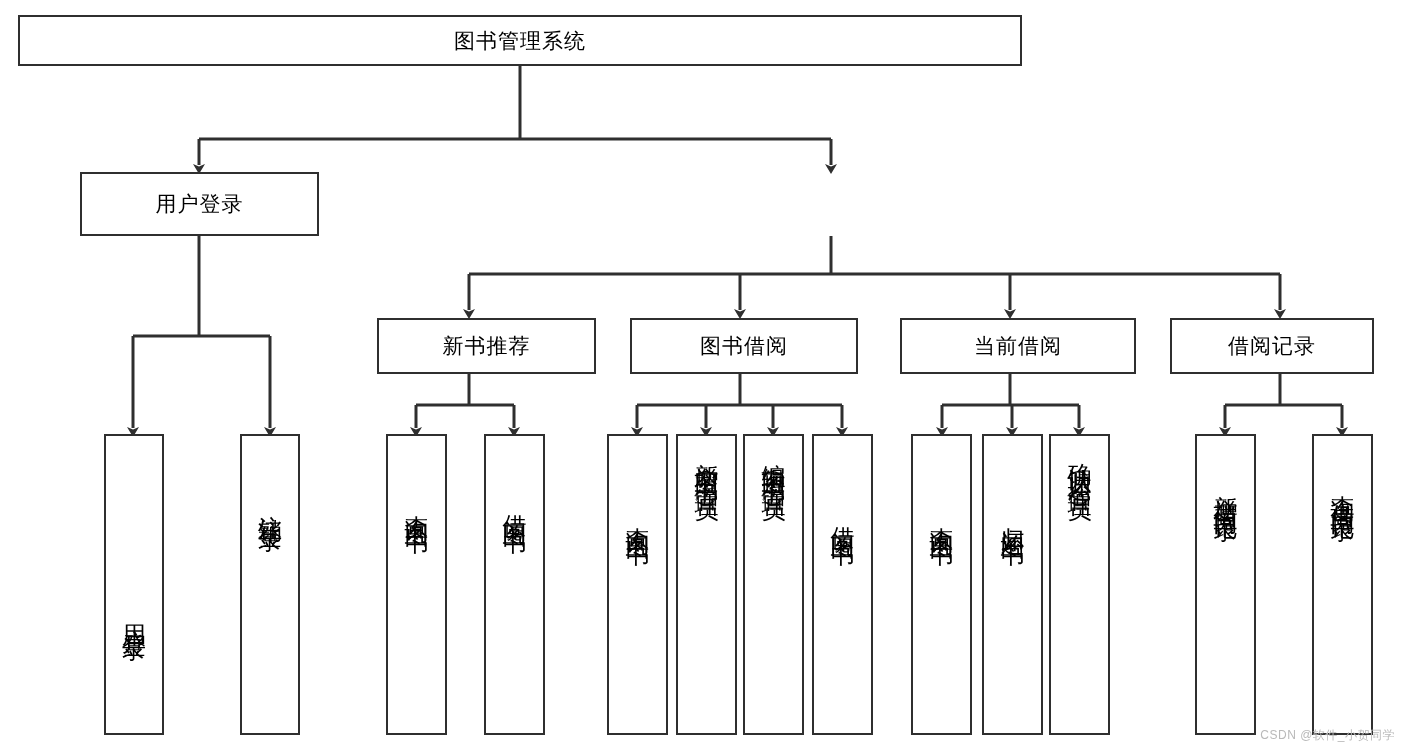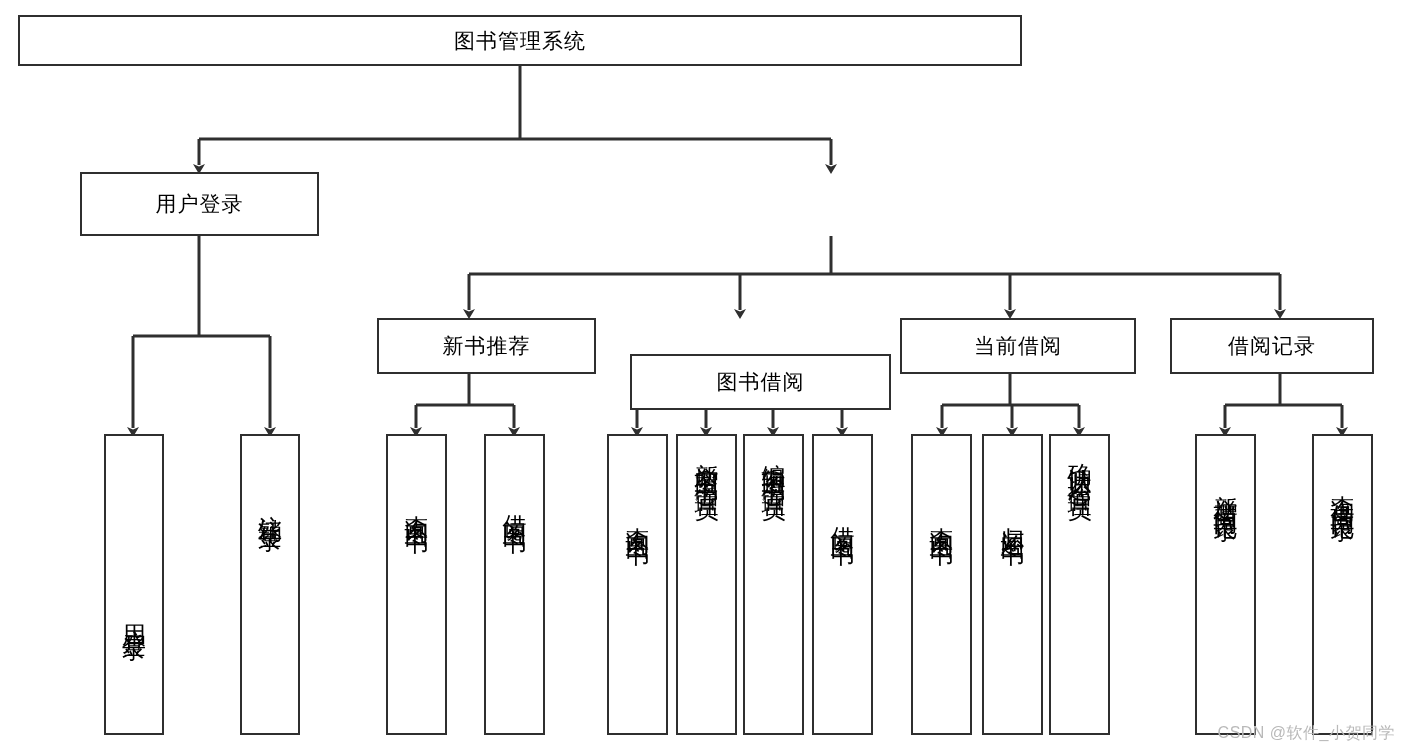--- a/index.html
+++ b/index.html
@@ -55,21 +55,21 @@
     white-space:nowrap;
   }
   .node.leaf-mid{
     align-items:center;
     padding-top:0;
   }
   #watermark{
     position:absolute;
     right:10px;
     bottom:3px;
-    font-size:16px;
+    font-size:12px;
     color:#b9b9b9;
     letter-spacing:0.5px;
     white-space:nowrap;
     z-index:5;
   }
 </style>
 </head>
 <body>
 
 <div id="diagram-root">
@@ -130,21 +130,21 @@
     <span class="label">图书管理系统</span>
   </div>
 
   <div class="node horiz" style="left:80px;top:172px;width:239px;height:64px;">
     <span class="label">用户登录</span>
   </div>
 
   <div class="node horiz" style="left:360px;top:318px;width:219px;height:56px;margin-left:17px;">
     <span class="label">新书推荐</span>
   </div>
-  <div class="node horiz" style="left:630px;top:318px;width:261px;height:56px;margin-top:36px;">
+  <div class="node horiz" style="left:630px;top:318px;width:228px;height:56px;">
     <span class="label">图书借阅</span>
   </div>
   <div class="node horiz" style="left:900px;top:318px;width:236px;height:56px;">
     <span class="label">当前借阅</span>
   </div>
   <div class="node horiz" style="left:1170px;top:318px;width:204px;height:56px;">
     <span class="label">借阅记录</span>
   </div>
 
   <div class="node vert leaf-mid" style="left:104px;top:434px;width:60px;height:301px;padding-top:60px;">

